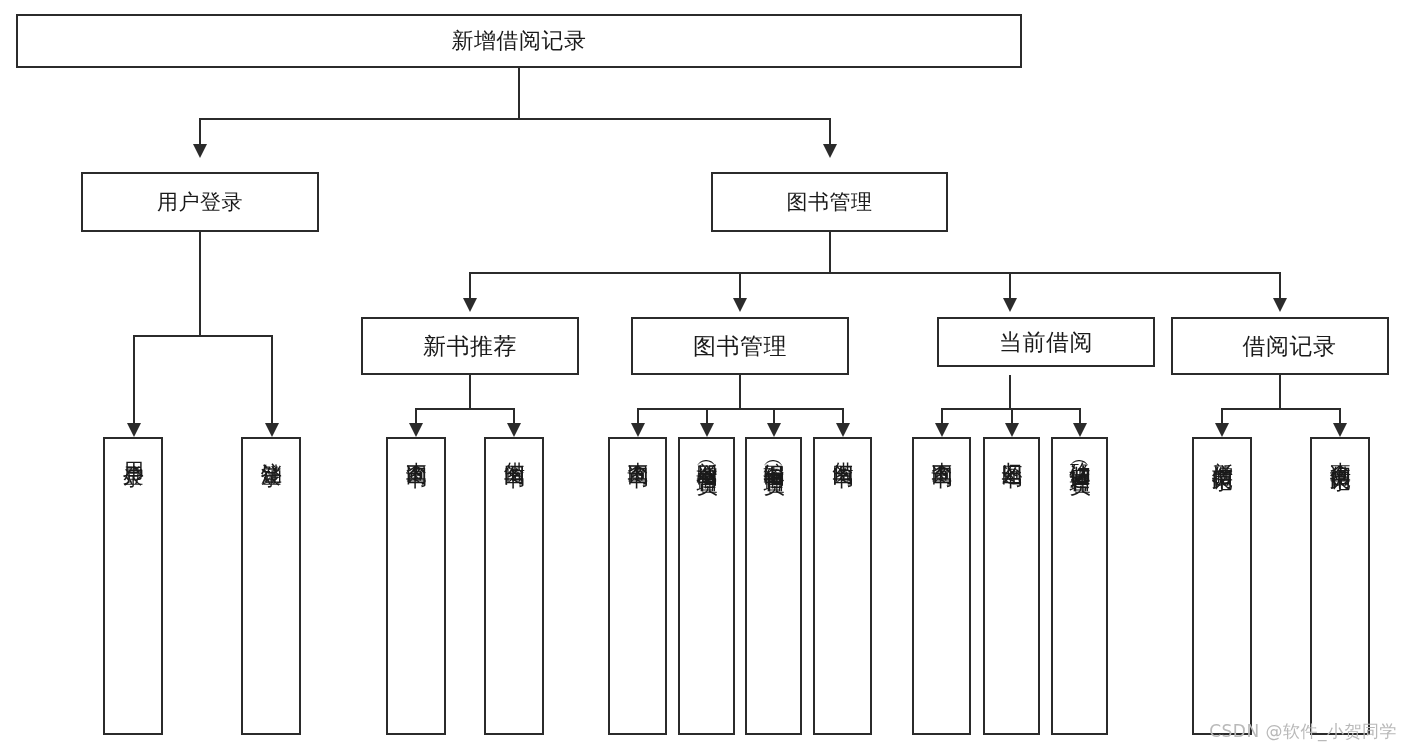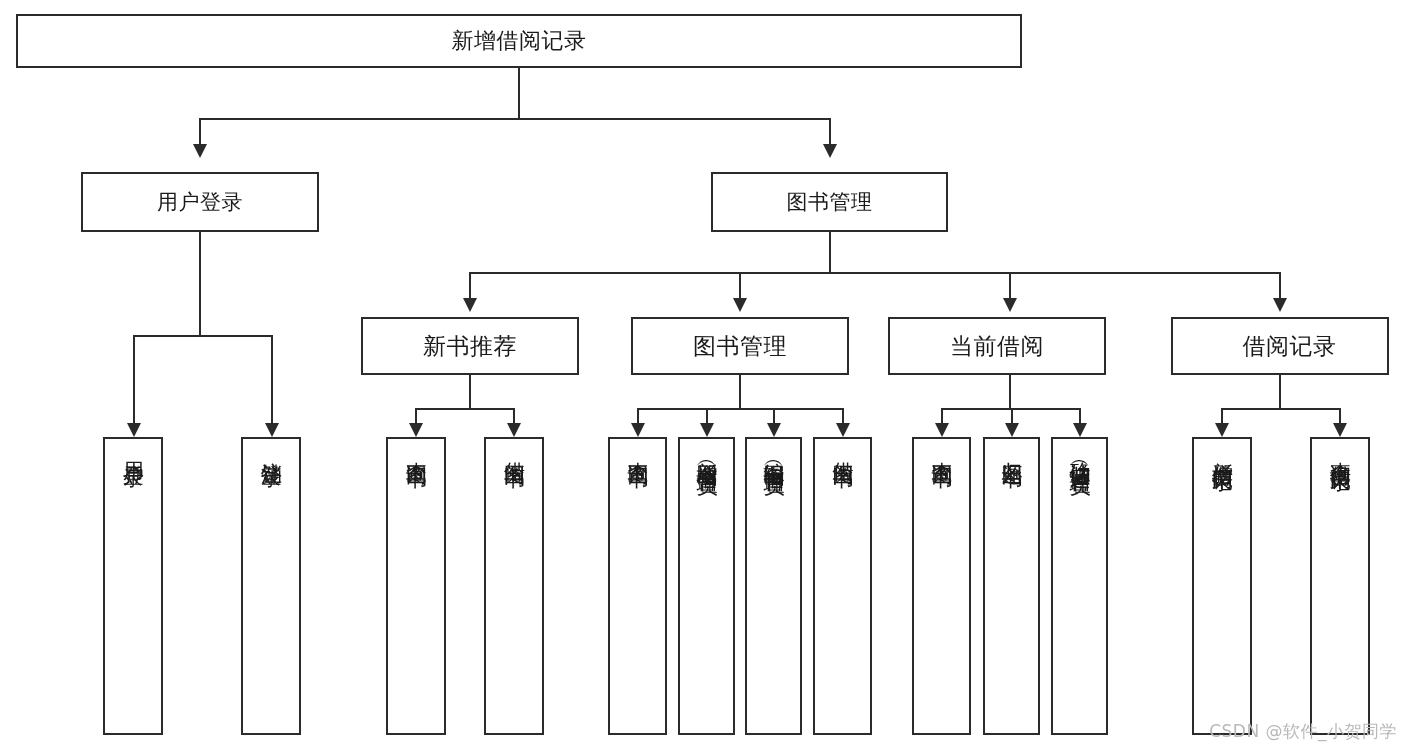--- a/index.html
+++ b/index.html
@@ -123,21 +123,21 @@
   <div class="arrow" style="left:1003px; top:298px;"></div>
   <div class="vline" style="left:1279px; top:272px; height:26px;"></div>
   <div class="arrow" style="left:1273px; top:298px;"></div>
 
   <div class="node lvl3" style="left:361px; top:317px; width:218px; height:58px;">
     <span class="label">新书推荐</span>
   </div>
   <div class="node lvl3" style="left:631px; top:317px; width:218px; height:58px;">
     <span class="label">图书管理</span>
   </div>
-  <div class="node lvl3" style="left:888px; top:317px; width:218px; height:58px;">
+  <div class="node lvl3" style="left:937px; top:317px; width:218px; height:50px;">
     <span class="label">当前借阅</span>
   </div>
   <div class="node lvl3" style="left:1171px; top:317px; width:218px; height:58px;padding-left:19px;">
     <span class="label">借阅记录</span>
   </div>
 
   <div class="vline" style="left:469px; top:375px; height:33px;"></div>
   <div class="hline" style="left:415px; top:408px; width:100px;"></div>
   <div class="vline" style="left:415px; top:408px; height:15px;"></div>
   <div class="arrow" style="left:409px; top:423px;"></div>

